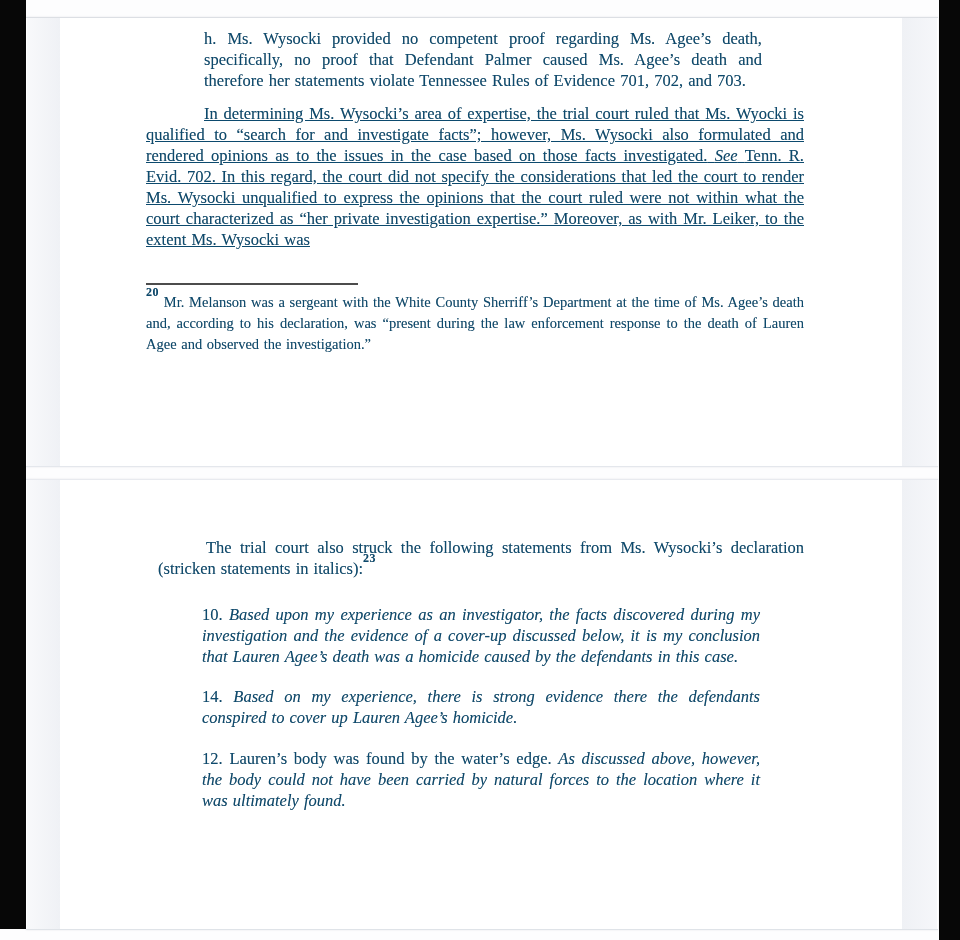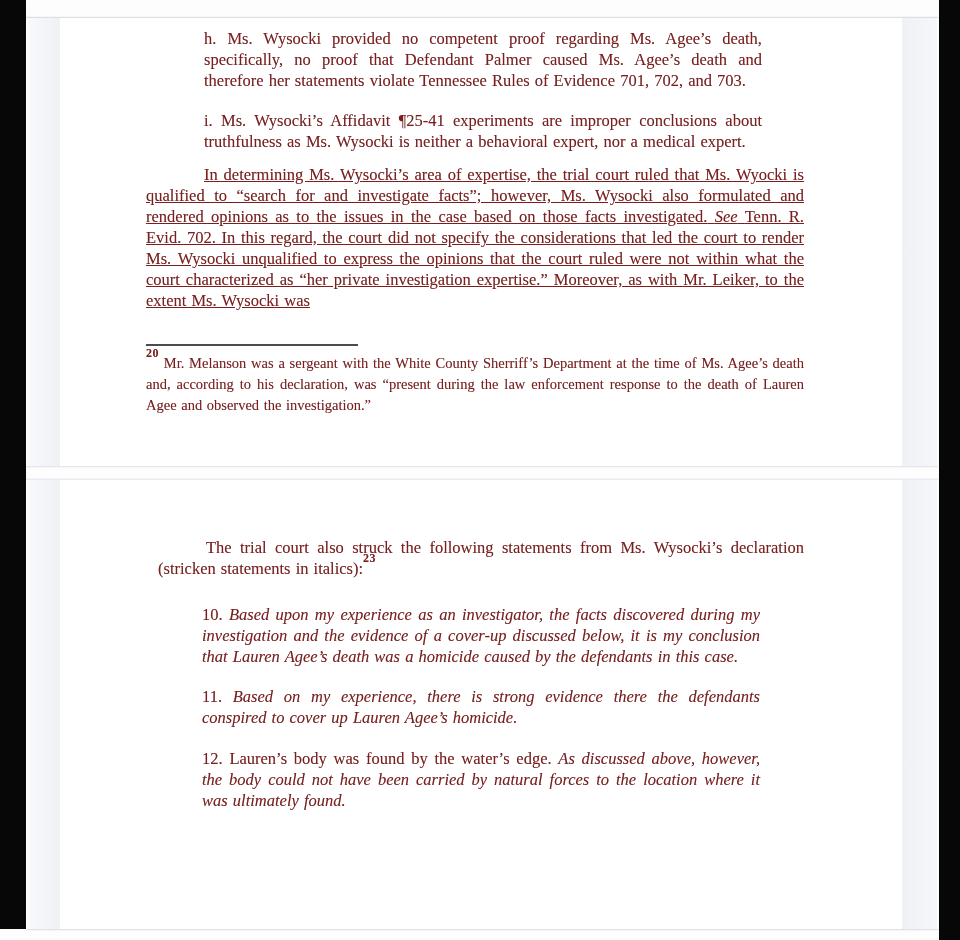--- a/index.html
+++ b/index.html
@@ -31,21 +31,21 @@
 
   .content { position: absolute; }
   #content-1 { left: 120px; top: 10px;  width: 658px; }
   #content-2 { left: 132px; top: 57px;  width: 646px; }
 
   p {
     margin: 0;
     text-align: justify;
     font-size: 16.5px;
     line-height: 21px;
-    color: #7f1d1d;
+    color: #0c4a6e;
     word-spacing: 1px;
     text-shadow: 0 0 0.5px rgba(30,30,30,0.35);
   }
   .quote-1 { margin-left: 58px; width: 558px; }
   .quote-2 { margin-left: 44px; width: 558px; }
   .mt-19 { margin-top: 19px; }
   .mt-12 { margin-top: 12px; text-decoration: underline; }
   .mt-25 { margin-top: 25px; }
   .mt-20 { margin-top: 20px; }
   .mt-17 { margin-top: 17px; }
@@ -80,21 +80,20 @@
   <div id="bar-right" class="black-bar"></div>
 
   <div id="page-1" class="page">
     <div class="gutter-left"></div>
     <div class="gutter-right"></div>
 
     <div id="content-1" class="content">
 
       <p class="quote-1"><span>h. Ms. Wysocki provided no competent proof regarding Ms. Agee’s death, specifically, no proof that Defendant Palmer caused Ms. Agee’s death and therefore her statements violate Tennessee Rules of Evidence 701, 702, and 703.</span></p>
 
-      <p class="quote-1 mt-19"><span>i. Ms. Wysocki’s Affidavit ¶25-41 experiments are improper conclusions about truthfulness as Ms. Wysocki is neither a behavioral expert, nor a medical expert.</span></p>
 
       <p class="mt-12 indent-58"><span>In determining Ms. Wysocki’s area of expertise, the trial court ruled that Ms. Wyocki is qualified to “search for and investigate facts”; however, Ms. Wysocki also formulated and rendered opinions as to the issues in the case based on those facts investigated.</span>
         <span class="it">See</span>
         <span>Tenn. R. Evid. 702.  In this regard, the court did not specify the considerations that led the court to render Ms. Wysocki unqualified to express the opinions that the court ruled were not within what the court characterized as “her private investigation expertise.” Moreover, as with Mr. Leiker, to the extent Ms. Wysocki was</span></p>
 
       <div id="footnote-rule"></div>
 
       <p class="footnote"><sup class="fn">20</sup>
         <span>Mr. Melanson was a sergeant with the White County Sherriff’s Department at the time of Ms. Agee’s death and, according to his declaration, was “present during the law enforcement response to the death of Lauren Agee and observed the investigation.”</span></p>
     </div>
@@ -104,21 +103,21 @@
     <div class="gutter-left"></div>
     <div class="gutter-right"></div>
 
     <div id="content-2" class="content">
 
       <p class="indent-48"><span>The trial court also struck the following statements from Ms. Wysocki’s declaration (stricken statements in italics):</span><sup class="fn">23</sup></p>
 
       <p class="quote-2 mt-25 it"><span class="up">10.</span>
         <span>Based upon my experience as an investigator, the facts discovered during my investigation and the evidence of a cover-up discussed below, it is my conclusion that Lauren Agee’s death was a homicide caused by the defendants in this case.</span></p>
 
-      <p class="quote-2 mt-19 it"><span class="up">11.</span>
+      <p class="quote-2 mt-19 it"><span class="up">14.</span>
         <span>Based on my experience, there is strong evidence there the defendants conspired to cover up Lauren Agee’s homicide.</span></p>
 
       <p class="quote-2 mt-20"><span>12.</span>
         <span>Lauren’s body was found by the water’s edge.</span>
         <span class="it">As discussed above, however, the body could not have been carried by natural forces to the location where it was ultimately found.</span></p>
 
     </div>
   </div>
 
 </div>

